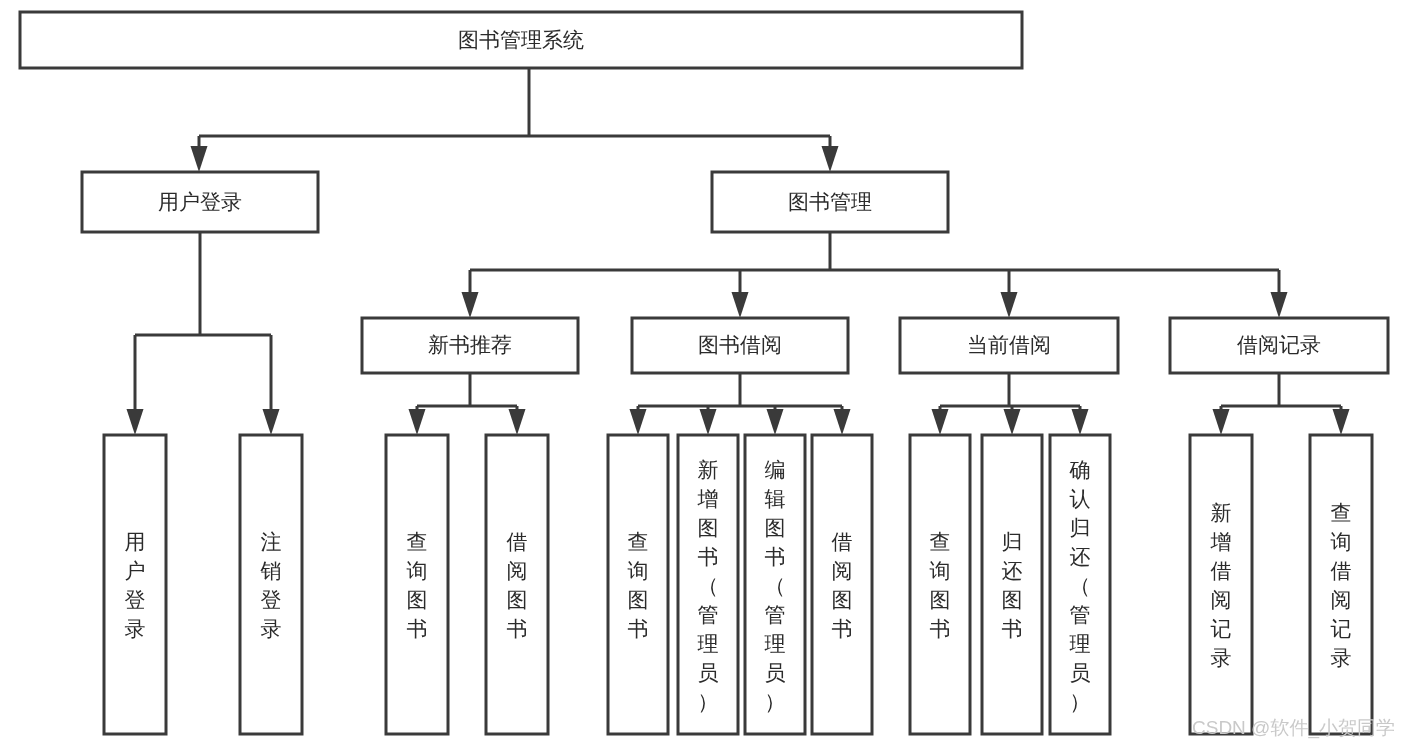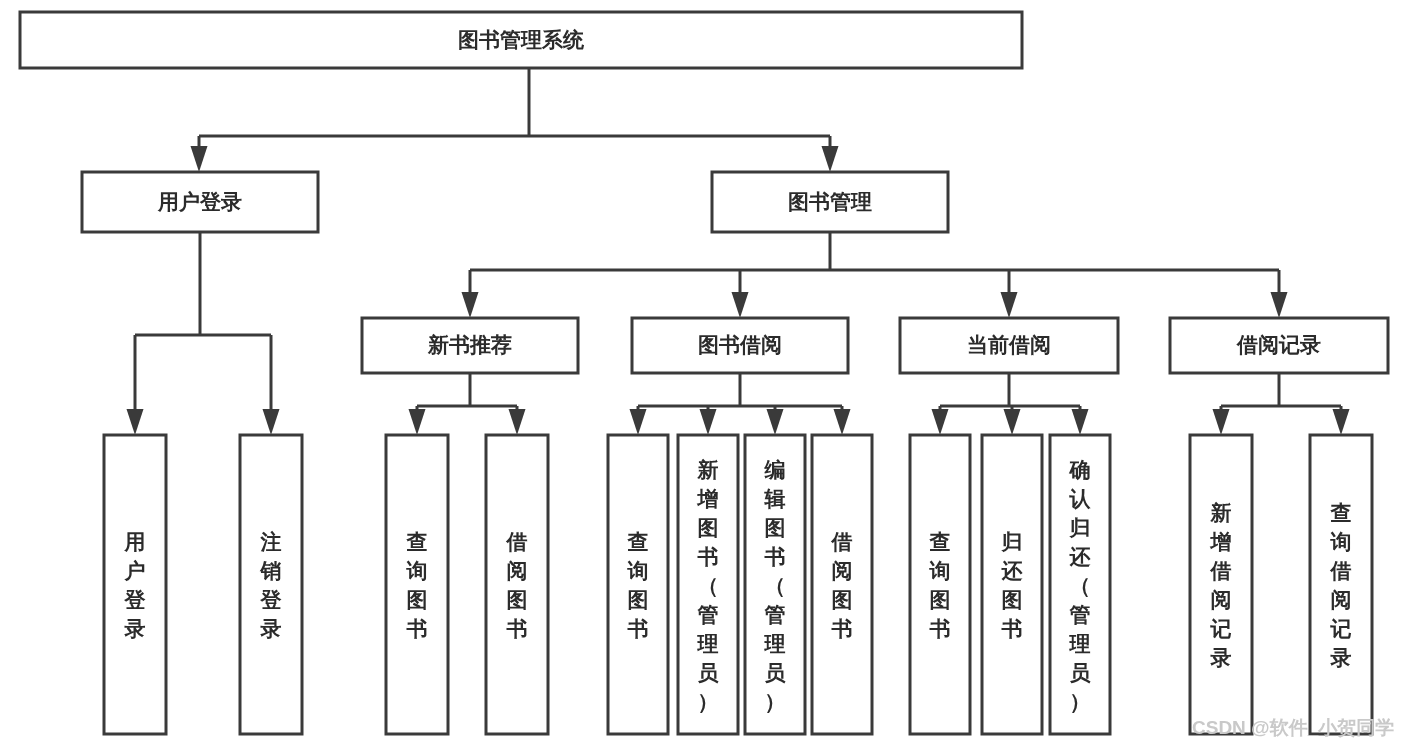--- a/index.html
+++ b/index.html
@@ -14,21 +14,20 @@
     font-family: "Liberation Sans", "DejaVu Sans", sans-serif;
     overflow: hidden;
     position: relative;
   }
   #diagram-root {
     position: absolute;
     left: 0;
     top: 0;
     width: 1276px;
     height: 747px;
-    font-weight: bold;
   }
   svg#flow-svg {
     display: block;
     width: 1405px;
     height: 747px;
     shape-rendering: geometricPrecision;
   }
   .node-box {
     fill: #ffffff;
     stroke: #3a3a3a;

